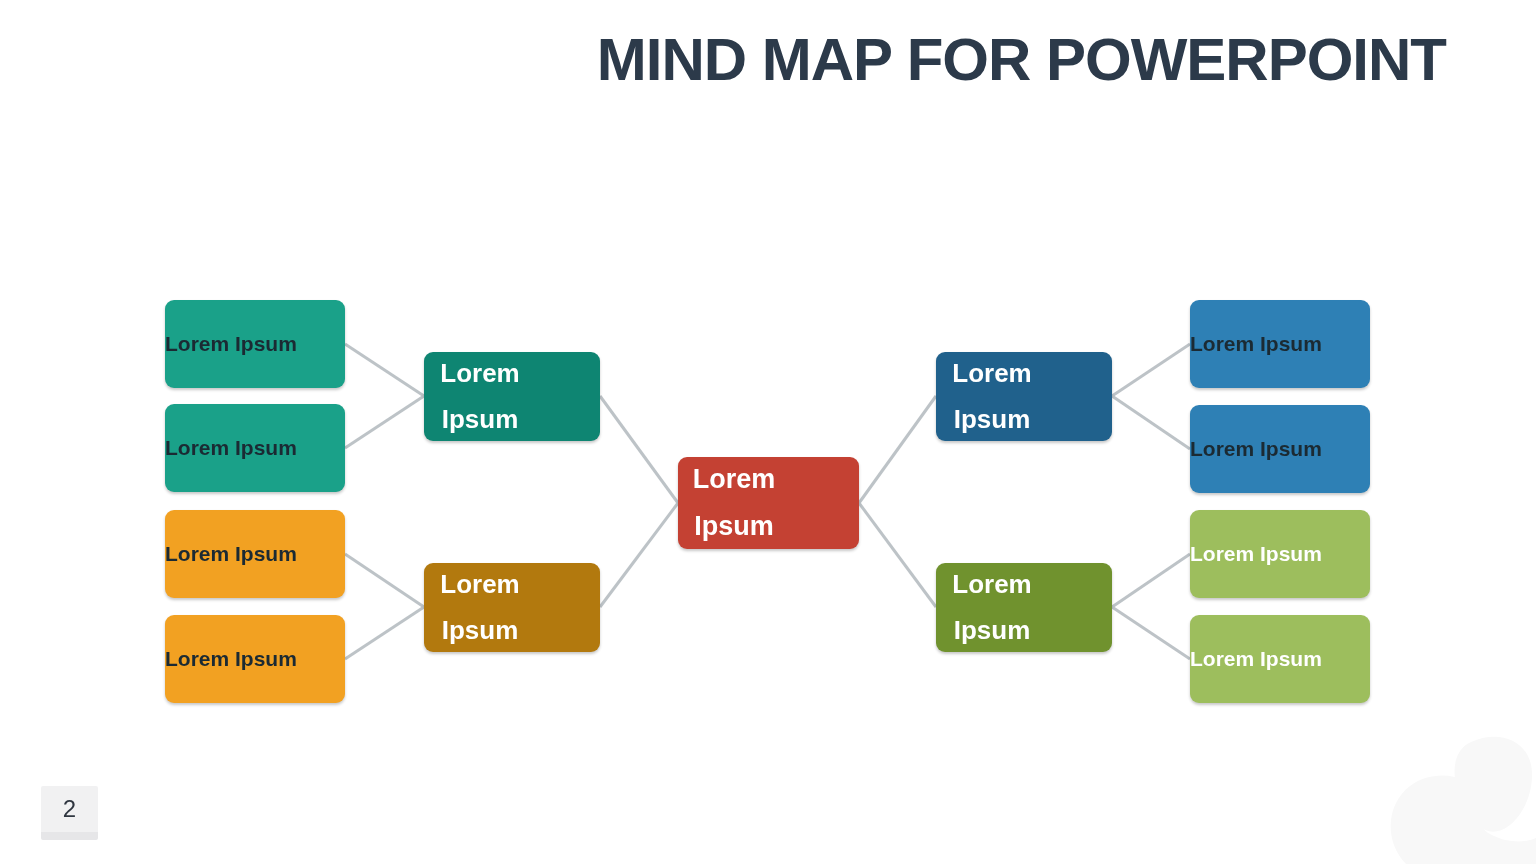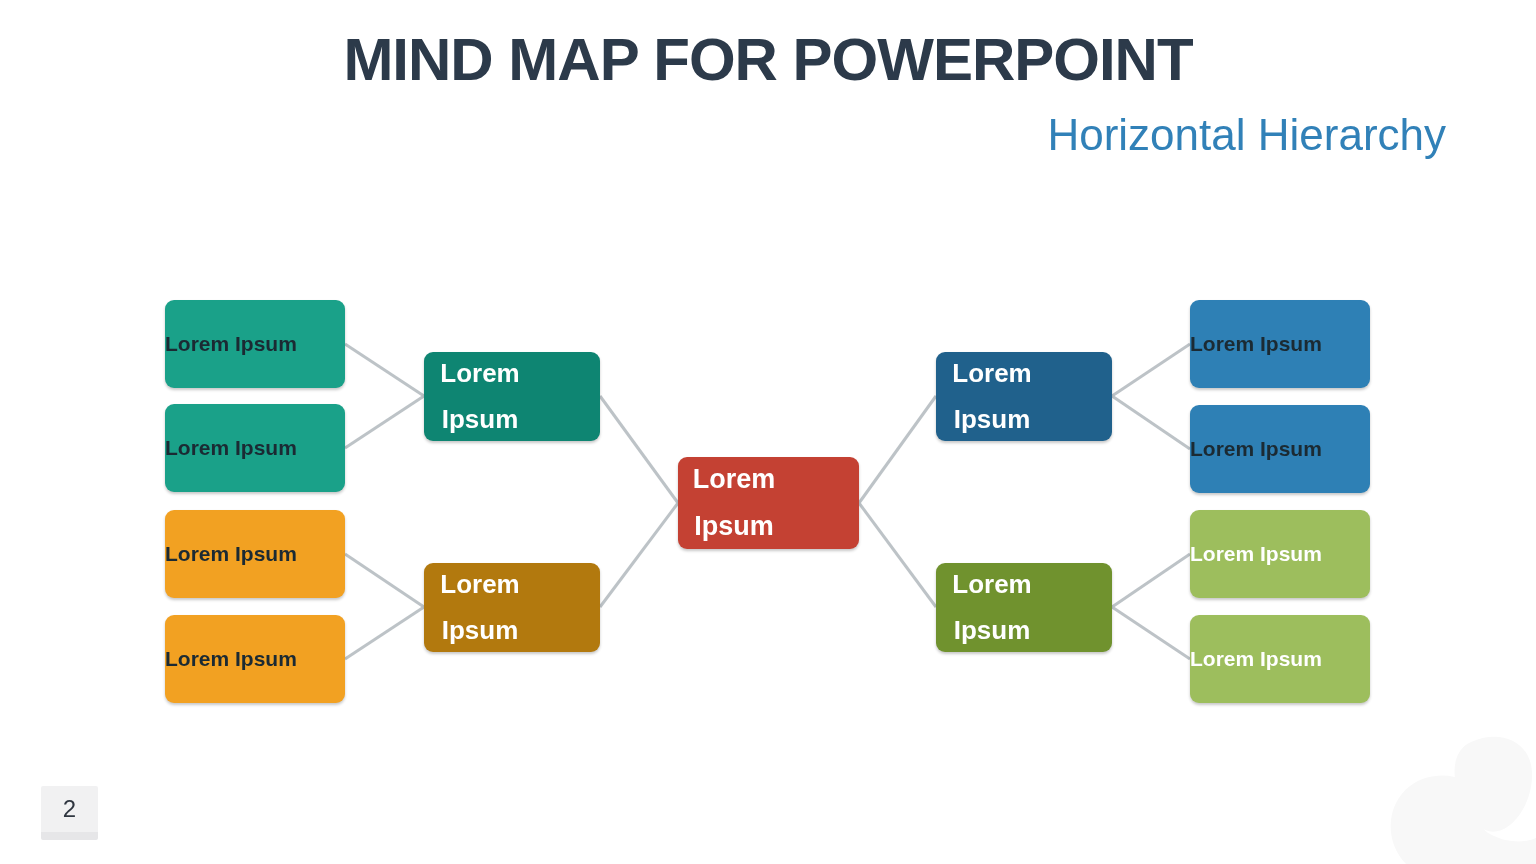--- a/index.html
+++ b/index.html
@@ -13,21 +13,21 @@
     background: #ffffff;
     overflow: hidden;
   }
 
   
   .slide-title {
     position: absolute;
     top: 24px;
     right: 90px;
     left: 90px;
-    text-align: center;
+    text-align: right;
     font-size: 60px;
     line-height: 72px;
     font-weight: 700;
     letter-spacing: -1px;
   }
   .slide-subtitle {
     position: absolute;
     top: 109px;
     right: 90px;
     left: 90px;
@@ -116,21 +116,20 @@
     bottom: 0;
     z-index: 0;
   }
 </style>
 </head>
 <body>
 
 <div id="slide">
 
   <h1 class="slide-title" style="color: rgb(44, 58, 74);">MIND MAP FOR POWERPOINT</h1>
-  <h2 class="slide-subtitle" style="color: rgb(49, 129, 184);">Horizontal Hierarchy</h2>
 
   <svg id="connector-layer" viewBox="0 0 1536 864" xmlns="http://www.w3.org/2000/svg">
     <line x1="345" y1="344" x2="424" y2="396"></line>
     <line x1="345" y1="448" x2="424" y2="396"></line>
     <line x1="345" y1="554" x2="424" y2="607"></line>
     <line x1="345" y1="659" x2="424" y2="607"></line>
     <line x1="600" y1="396" x2="678" y2="503"></line>
     <line x1="600" y1="607" x2="678" y2="503"></line>
     <line x1="859" y1="503" x2="936" y2="396"></line>
     <line x1="859" y1="503" x2="936" y2="607"></line>

